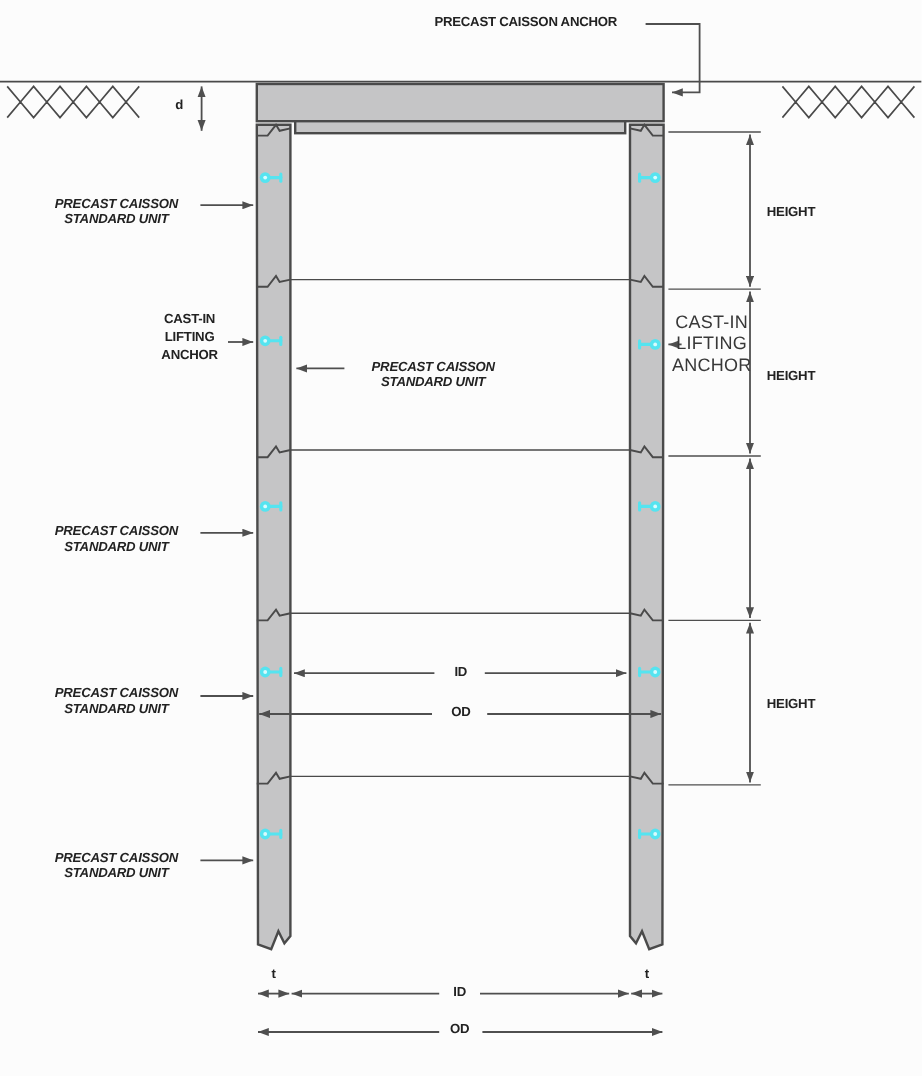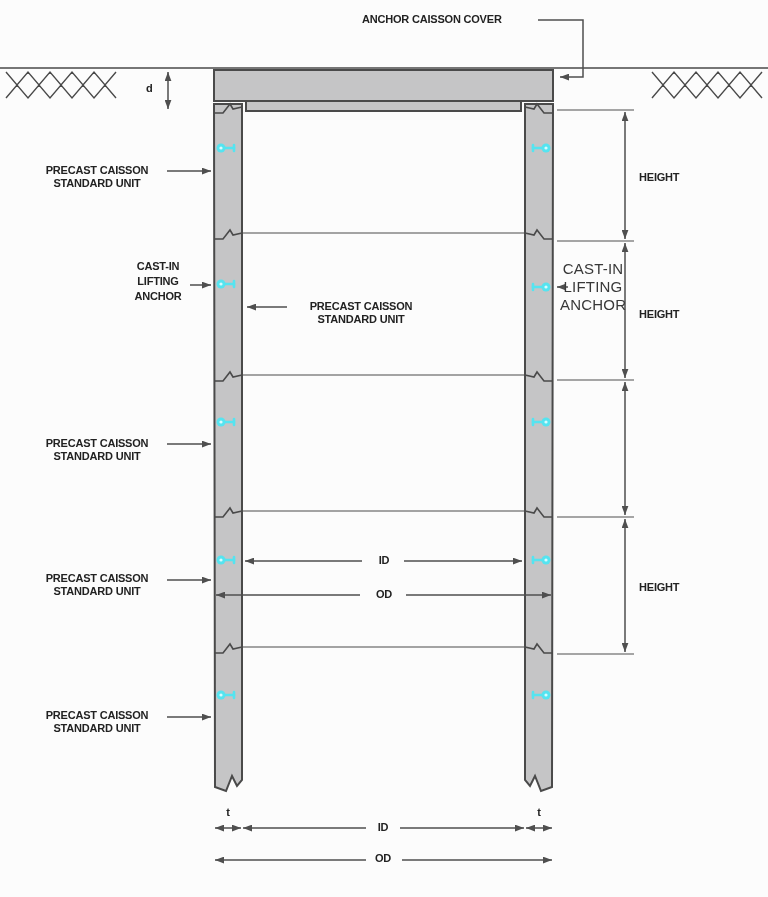--- a/index.html
+++ b/index.html
@@ -20,21 +20,21 @@
   .ext{stroke:var(--dim-line,#4f4f4f);stroke-width:1.1;fill:none;}
   .leader{stroke:var(--dim-line,#3d3d3d);stroke-width:1.5;fill:none;}
   .anchor-stem{stroke:var(--anchor-cyan,#55e4f0);stroke-width:2.6;fill:none;stroke-linecap:round;}
   .anchor-blob{fill:var(--anchor-cyan,#55e4f0);}
   .anchor-core{fill:#d9fbfd;}
   
   .lbl{
     position:absolute;color:var(--text,#222);font-weight:700;font-size:11px;
     line-height:13px;letter-spacing:-0.2px;text-align:center;white-space:nowrap;
   }
-  .lbl.left-block{width:120px;}
+  .lbl.left-block{width:120px;font-style:italic;}
   .lbl.height{text-align:center;}
   .cast-in-right{
     position:absolute;color:#383838;font-weight:400;font-size:15px;line-height:18px;
     text-align:center;letter-spacing:0.2px;white-space:nowrap;
   }
 </style>
 </head>
 <body>
 
 <div class="stage">
@@ -192,21 +192,21 @@
     <g>
       <line class="dim" x1="215" y1="828" x2="241" y2="828" marker-start="url(#ah)" marker-end="url(#ah)"></line>
       <line class="dim" x1="526" y1="828" x2="552" y2="828" marker-start="url(#ah)" marker-end="url(#ah)"></line>
       <line class="dim" x1="243" y1="828" x2="366" y2="828" marker-start="url(#ah)"></line>
       <line class="dim" x1="400" y1="828" x2="524" y2="828" marker-end="url(#ah)"></line>
       <line class="dim" x1="215" y1="860" x2="366" y2="860" marker-start="url(#ah)"></line>
       <line class="dim" x1="402" y1="860" x2="552" y2="860" marker-end="url(#ah)"></line>
     </g>
   </svg>
 
-  <div class="lbl" style="left:362px;top:13px;">ANCHOR CAISSON COVER</div>
+  <div class="lbl" style="left:362px;top:13px;">PRECAST CAISSON ANCHOR</div>
 
   <div class="lbl" style="left:146px;top:82px;">d</div>
 
   <div class="lbl left-block" style="left:37px;top:164px;">
     <div>PRECAST CAISSON</div>
     <div>STANDARD UNIT</div>
   </div>
 
   <div class="lbl" style="left:123px;top:259px;width:70px;line-height:15px;">
     <div>CAST-IN</div>

